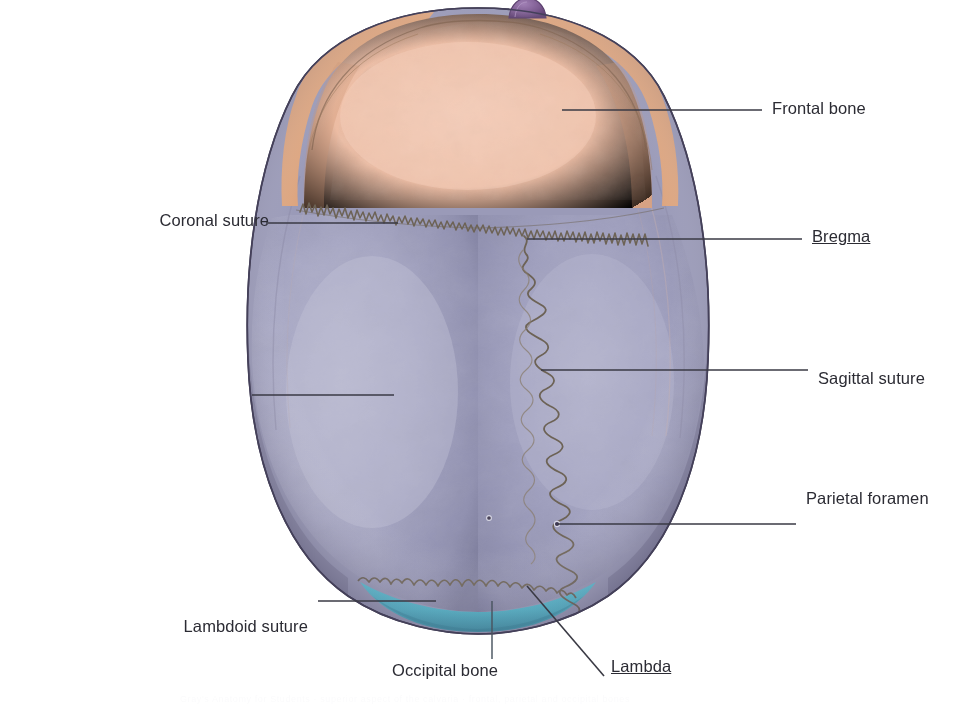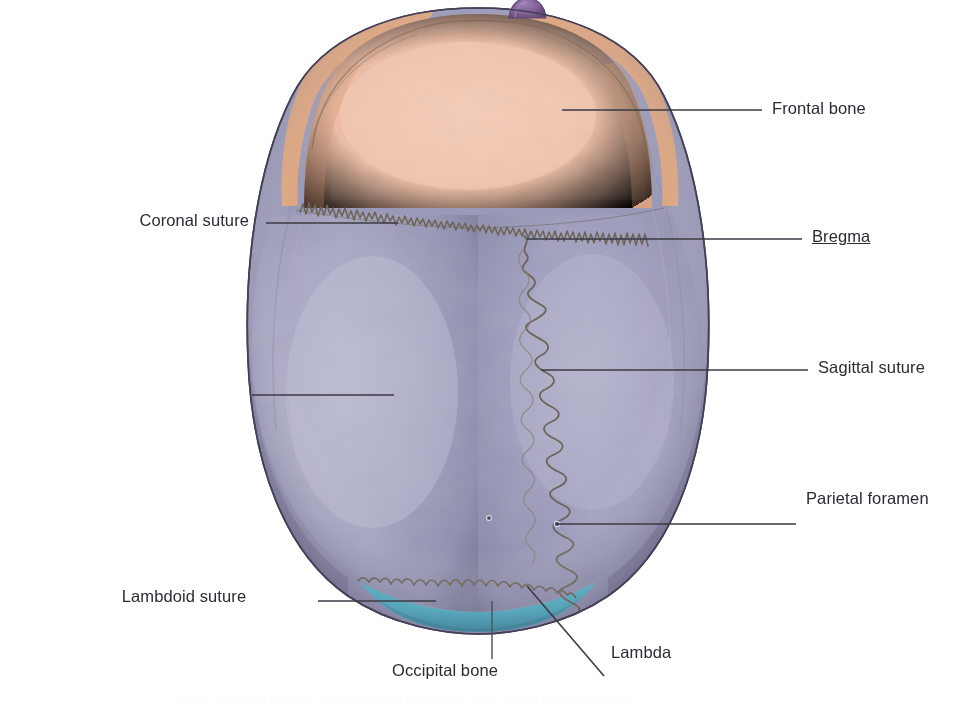--- a/index.html
+++ b/index.html
@@ -336,28 +336,28 @@
       <line x1="318" y1="601" x2="436" y2="601"></line>
       <line x1="492" y1="601" x2="492" y2="659" stroke="#4a5560"></line>
       <line x1="527" y1="586" x2="604" y2="676" stroke-width="1.6"></line>
     </g>
   </svg>
 
   <div class="label right" style="left:772px; top:100px;">Frontal bone</div>
 
   <div class="label right" style="left:812px; top:228px;text-decoration:underline;">Bregma</div>
 
-  <div class="label right" style="left:818px; top:359px;text-align:center;">Sagittal suture</div>
+  <div class="label right" style="left:818px; top:370px;text-align:center;">Sagittal suture</div>
 
   <div class="label right" style="left:806px; top:490px;">Parietal foramen</div>
 
-  <div class="label left" style="left:13px; top:212px; width:236px;">Coronal suture</div>
-
-
-  <div class="label left" style="left:60px; top:588px; width:248px;text-align:center;">Lambdoid suture</div>
+  <div class="label left" style="left:33px; top:212px; width:236px;">Coronal suture</div>
+
+
+  <div class="label left" style="left:60px; top:618px; width:248px;">Lambdoid suture</div>
 
   <div class="label center" style="left:392px; top:662px; width:200px;">Occipital bone</div>
 
-  <div class="label right" style="left:611px; top:644px;">Lambda</div>
+  <div class="label right" style="left:611px; top:658px;text-decoration:underline;">Lambda</div>
 
   <div id="credit">Gray's Anatomy for Students   ·   superior aspect of the calvaria   ·   frontal, parietal and occipital bones</div>
 
 </div>
 
 </body></html>

